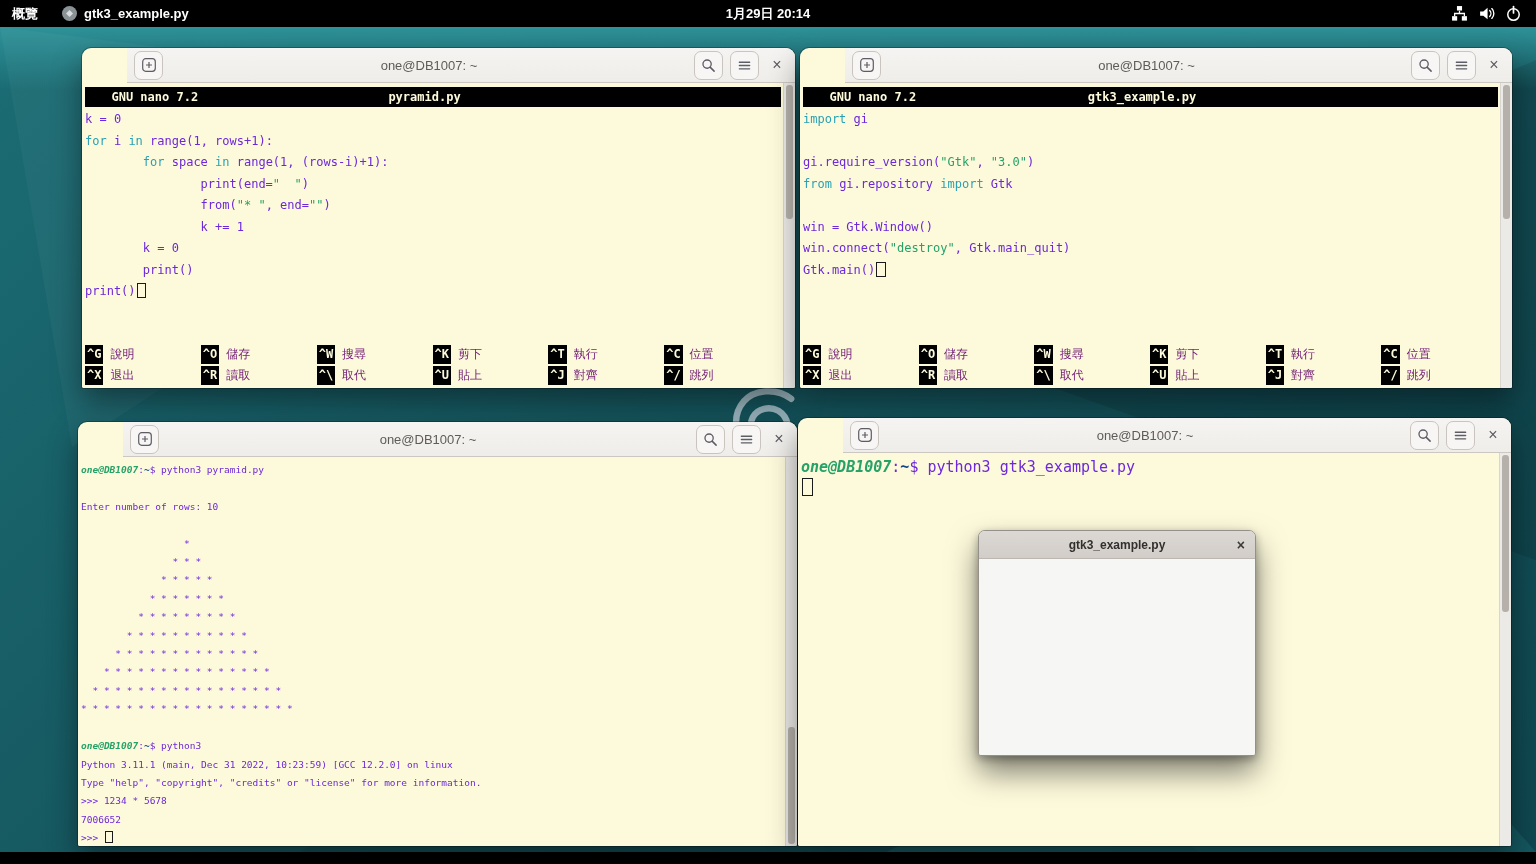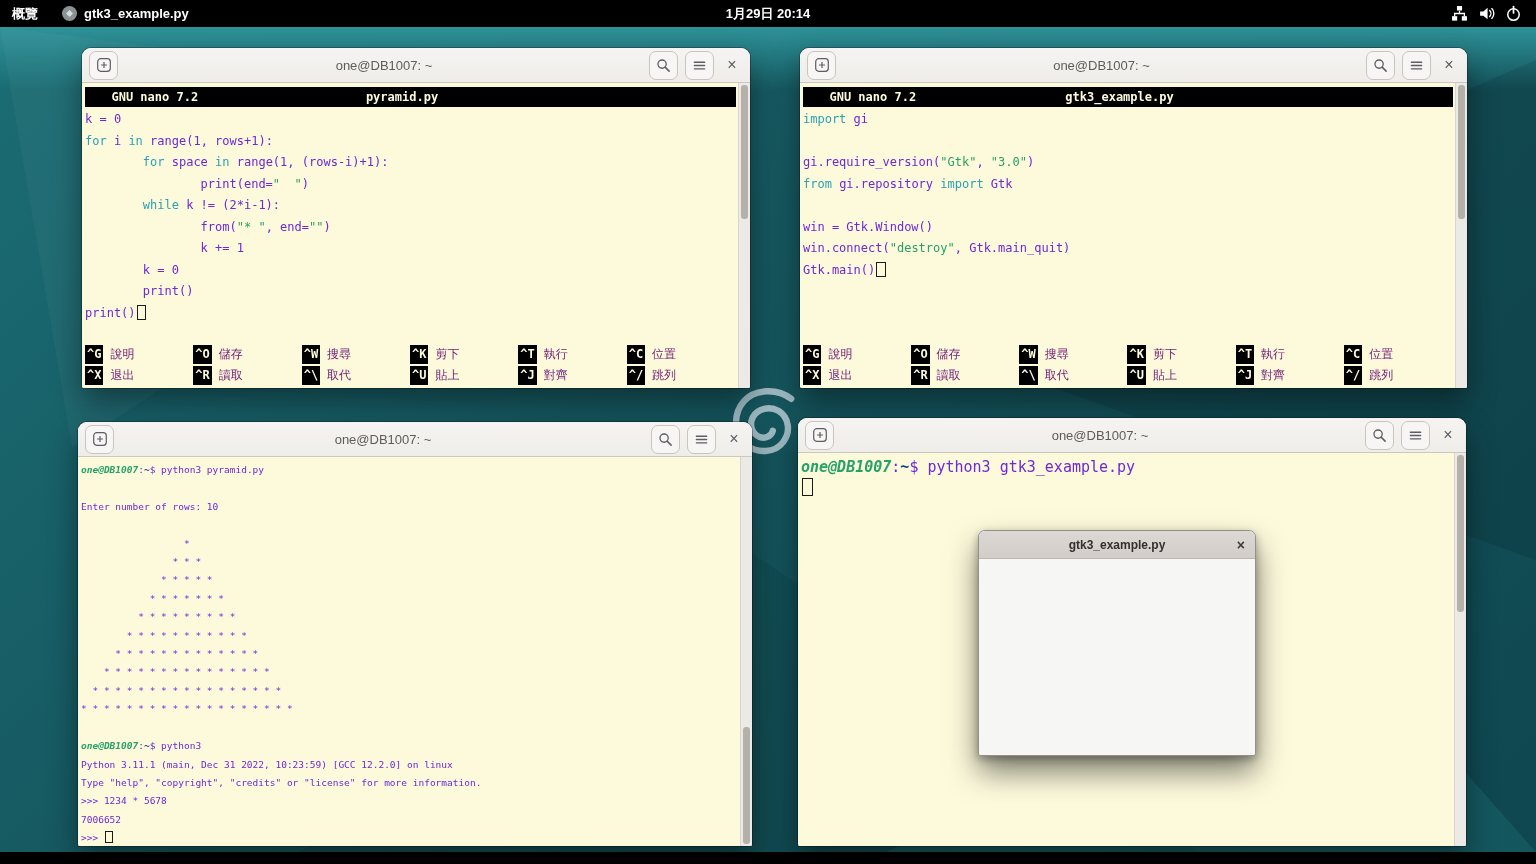--- a/index.html
+++ b/index.html
@@ -27,21 +27,21 @@
   .tb-appicon{width:15px;height:15px;border-radius:50%;background:#8a9296;margin-right:7px;
     position:relative;flex:0 0 auto;}
   .tb-appicon::after{content:"";position:absolute;left:4px;top:4px;width:7px;height:7px;
     background:#d8dcde;clip-path:polygon(50% 0,100% 50%,50% 100%,0 50%);}
   .tb-clock{position:absolute;left:0;right:0;text-align:center;font-weight:bold;pointer-events:none;}
   .tb-right{margin-left:auto;display:flex;align-items:center;gap:10px;padding-right:14px;z-index:1;}
   .tb-right svg{display:block;}
 
   
   .window{position:absolute;z-index:2;border-radius:9px 9px 2px 2px;overflow:hidden;
-    background:#fdfadc;box-shadow:0 0 0 1px rgba(0,0,0,.28),0 14px 30px rgba(0,0,0,.42);}
+    background:#fdfadc;box-shadow:0 0 0 1px rgba(0,0,0,.28),0 14px 30px rgba(0,0,0,.42);padding-left:45px;}
   .headerbar{height:34px;background:linear-gradient(#f5f4f2,#eeede9);border-bottom:1px solid #ccc7c1;
     display:flex;align-items:center;padding:0 7px;position:relative;}
   .hb-title{position:absolute;left:40px;right:104px;text-align:center;color:#5f5c58;font-size:13px;
     pointer-events:none;white-space:nowrap;overflow:hidden;}
   .hb-btn{width:27px;height:27px;border:1px solid #c9c4be;border-radius:7px;background:#f7f6f4;
     display:flex;align-items:center;justify-content:center;flex:0 0 auto;cursor:pointer;}
   .hb-right{margin-left:auto;display:flex;align-items:center;gap:7px;z-index:1;}
   .hb-close{width:22px;height:27px;display:flex;align-items:center;justify-content:center;
     color:#5e5c64;font-size:16px;cursor:pointer;}
 
@@ -156,21 +156,20 @@
     <div class="term-body">
       <div class="nano-titlebar">
         <span class="nano-ver">  GNU nano 7.2</span>
         <span class="nano-file">pyramid.py</span>
       </div>
       <div class="code-lines">
           <div class="line"><span class="seg-d">k = 0</span></div>
           <div class="line"><span class="seg-k">for</span><span class="seg-d"> i </span><span class="seg-k">in</span><span class="seg-d"> range(1, rows+1):</span></div>
           <div class="line"><span class="seg-d">        </span><span class="seg-k">for</span><span class="seg-d"> space </span><span class="seg-k">in</span><span class="seg-d"> range(1, (rows-i)+1):</span></div>
           <div class="line"><span class="seg-d">                print(end=</span><span class="seg-s">"  "</span><span class="seg-d">)</span></div>
-          <div class="line"><span class="seg-d">        </span><span class="seg-k">while</span><span class="seg-d"> k != (2*i-1):</span></div>
           <div class="line"><span class="seg-d">                from(</span><span class="seg-s">"* "</span><span class="seg-d">, end=</span><span class="seg-s">""</span><span class="seg-d">)</span></div>
           <div class="line"><span class="seg-d">                k += 1</span></div>
           <div class="line"><span class="seg-d">        k = 0</span></div>
           <div class="line"><span class="seg-d">        print()</span></div>
           <div class="line"><span class="seg-d">print()</span><span class="seg-cur"></span></div>
         </div>
       <div class="nano-shortcuts">
           <span class="sc">
             <span class="sc-key">^G</span>
             <span class="sc-label">說明</span>

